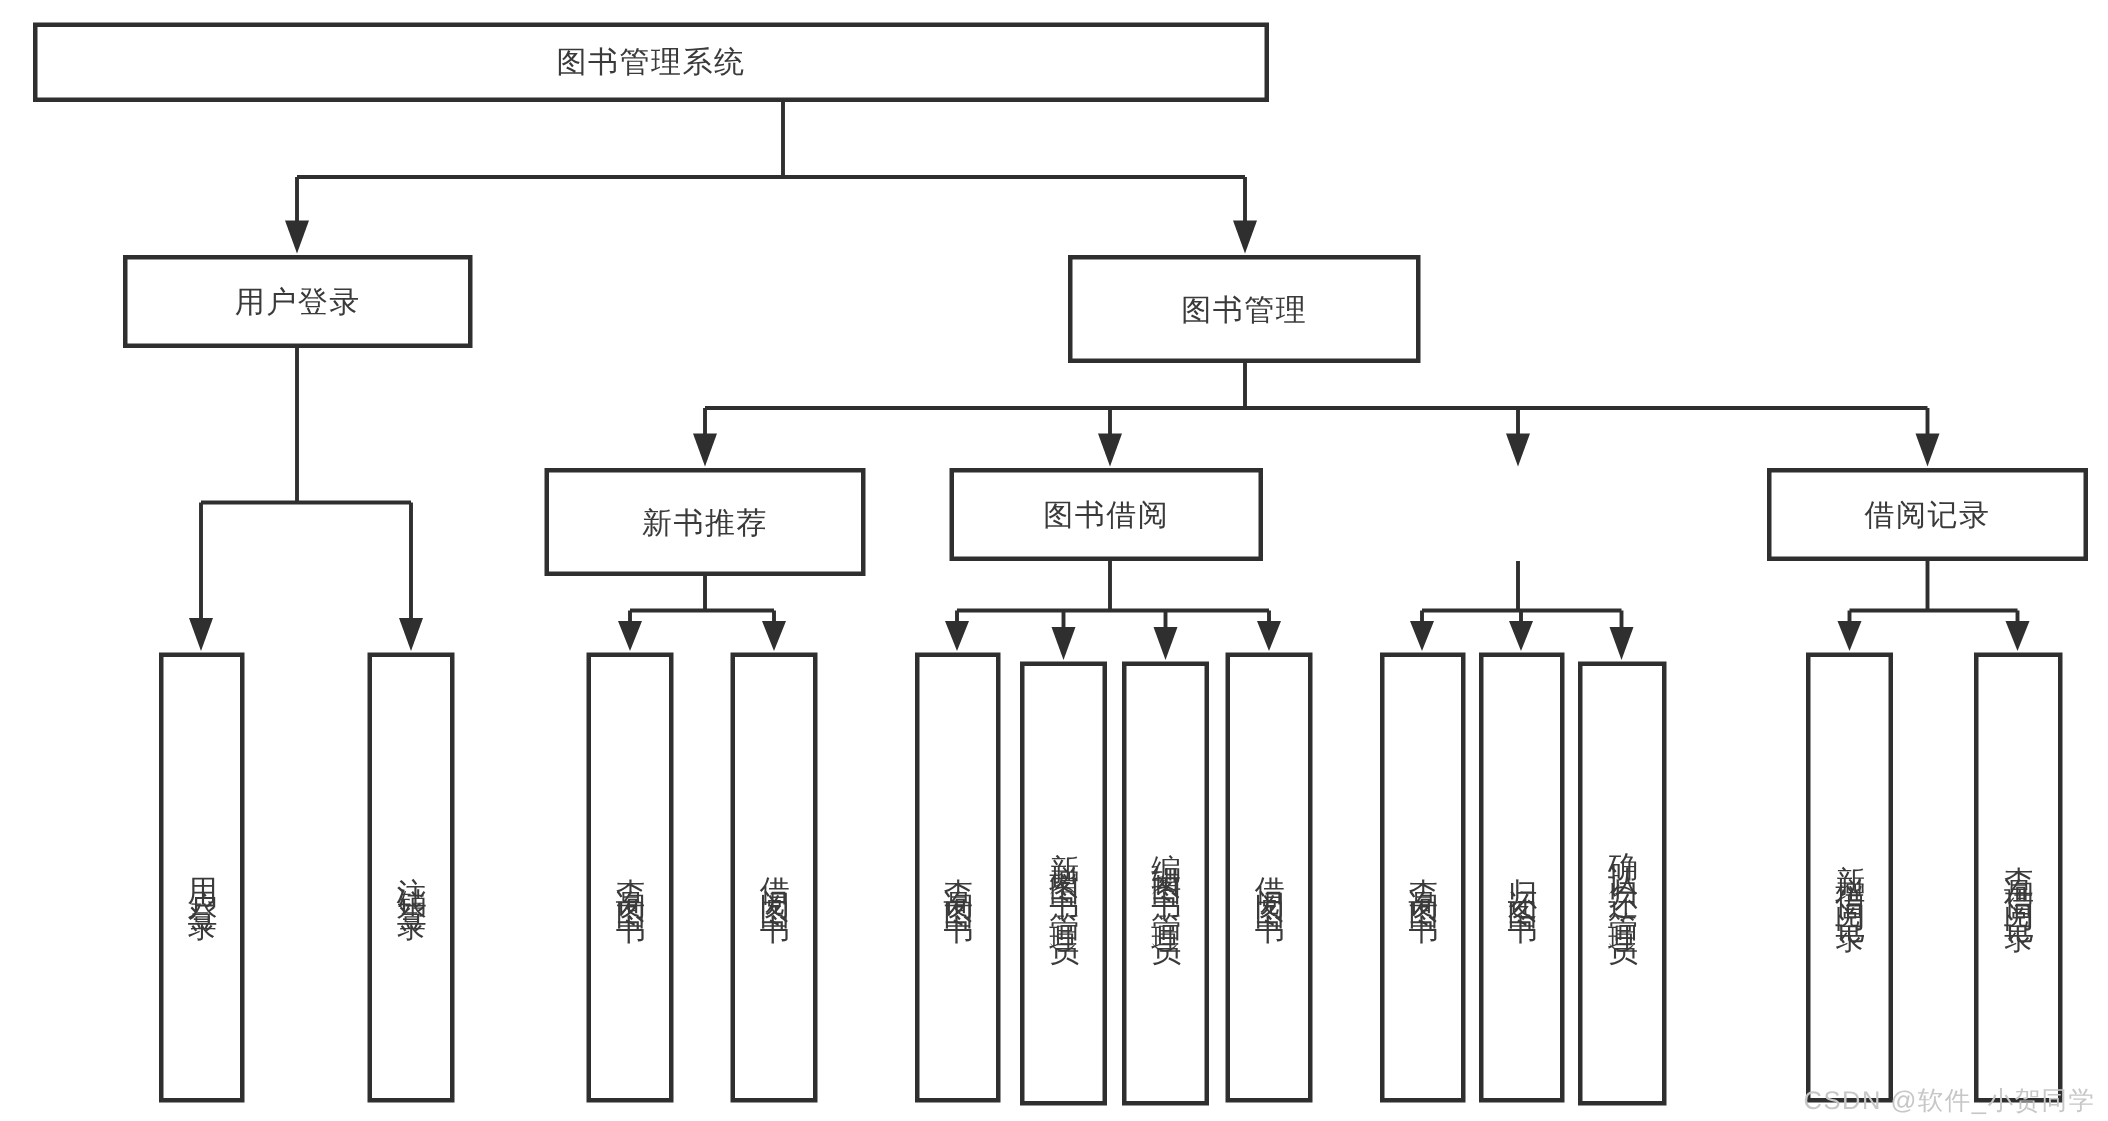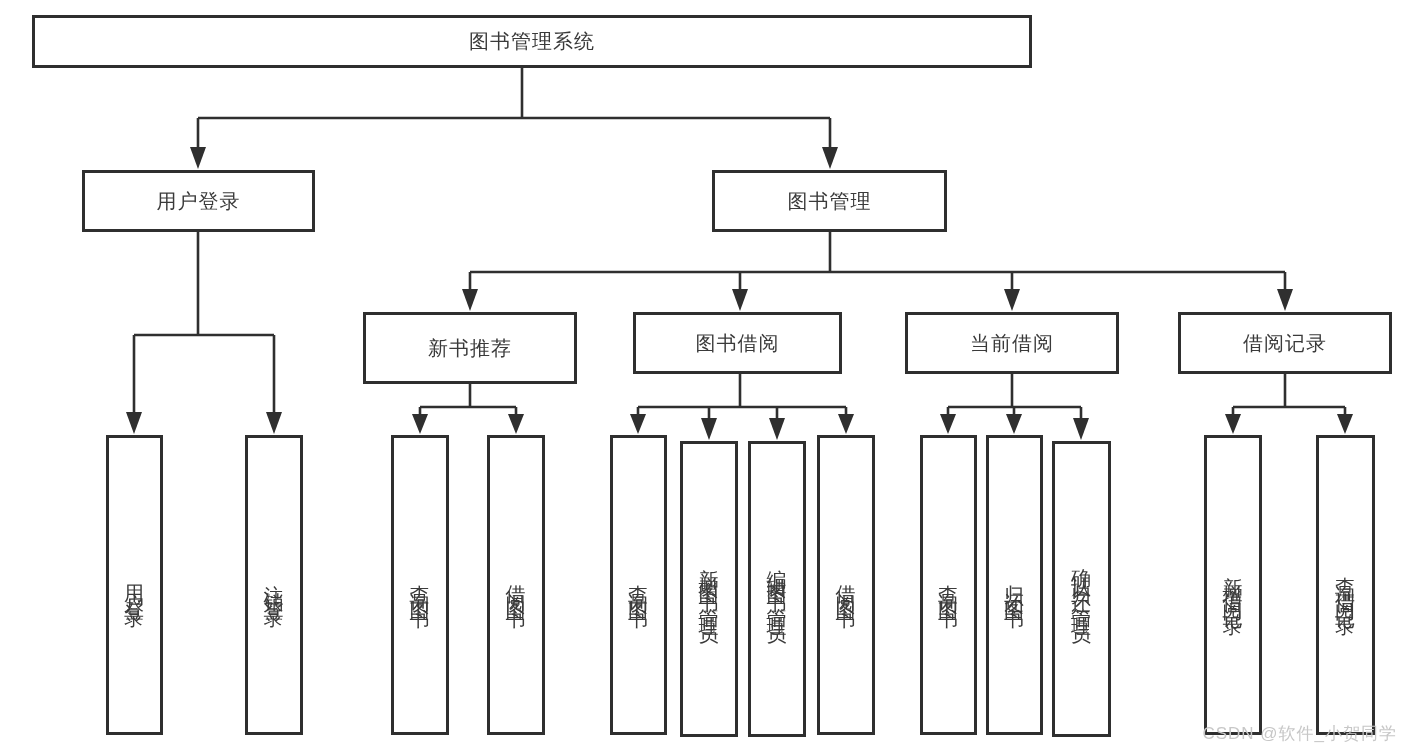--- a/index.html
+++ b/index.html
@@ -106,39 +106,36 @@
     <polygon points="1073,418 1089,418 1081,440"></polygon>
 
     <line x1="1285" y1="374" x2="1285" y2="408"></line>
     <line x1="1233" y1="407" x2="1345" y2="407"></line>
     <line x1="1233" y1="407" x2="1233" y2="418"></line>
     <polygon points="1225,414 1241,414 1233,434"></polygon>
     <line x1="1345" y1="407" x2="1345" y2="418"></line>
     <polygon points="1337,414 1353,414 1345,434"></polygon>
   </svg>
 
-  <div class="node hnode" style="left:32px; top:15px; width:1000px; height:53px;">
+  <div class="node hnode" style="left:22px; top:15px; width:824px; height:53px;">
     <span>图书管理系统</span>
   </div>
 
   <div class="node hnode" style="left:82px; top:170px; width:233px; height:62px;">
     <span>用户登录</span>
   </div>
-  <div class="node hnode" style="left:712px; top:170px; width:235px; height:62px;">
+  <div class="node hnode" style="left:712px; top:170px; width:235px; height:72px;">
     <span>图书管理</span>
   </div>
 
   <div class="node hnode" style="left:363px; top:312px; width:214px; height:72px;">
     <span>新书推荐</span>
   </div>
   <div class="node hnode" style="left:633px; top:312px; width:209px; height:62px;">
     <span>图书借阅</span>
-  </div>
-  <div class="node hnode" style="left:905px; top:312px; width:214px; height:62px;">
-    <span>当前借阅</span>
   </div>
   <div class="node hnode" style="left:1178px; top:312px; width:214px; height:62px;">
     <span>借阅记录</span>
   </div>
 
   <div class="node vnode" style="left:106px; top:435px; width:57px; height:300px;">
     <span>用户登录</span>
   </div>
   <div class="node vnode" style="left:245px; top:435px; width:58px; height:300px;">
     <span>注销登录</span>

